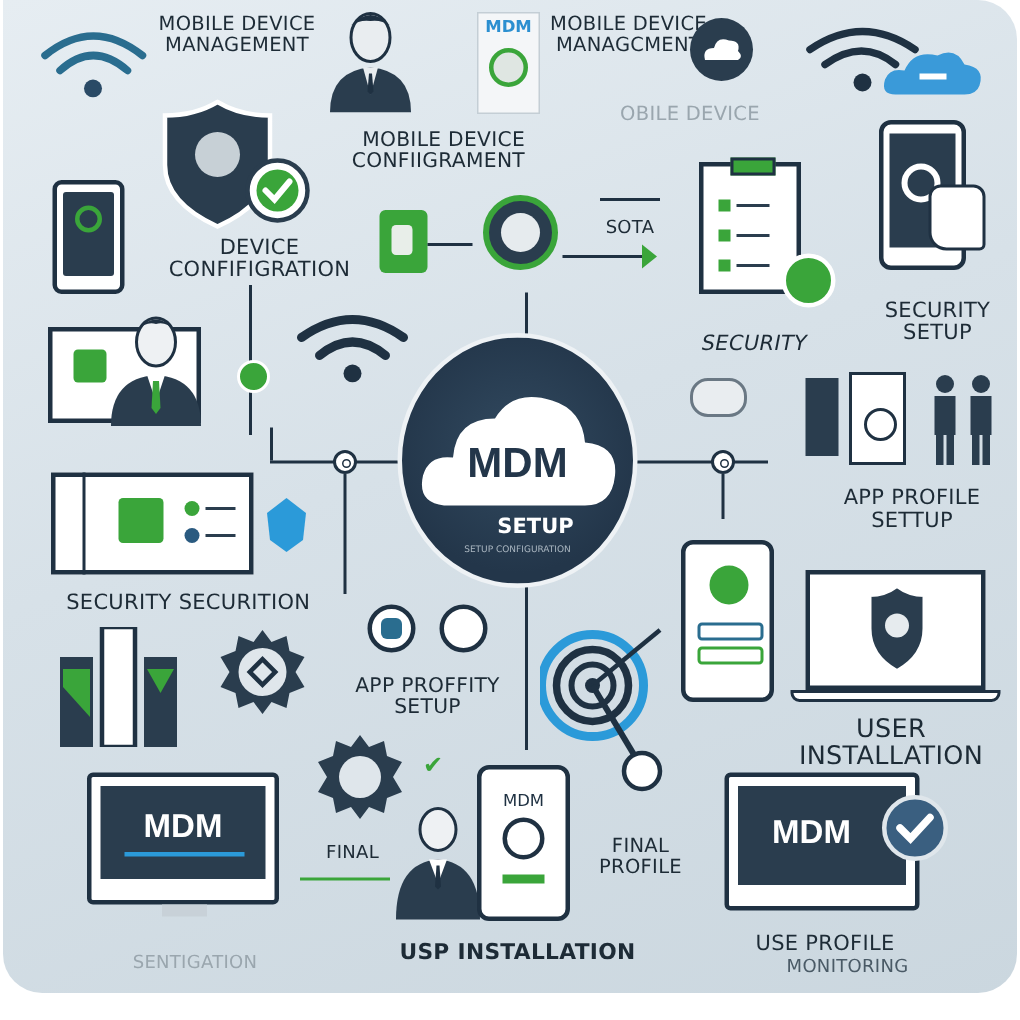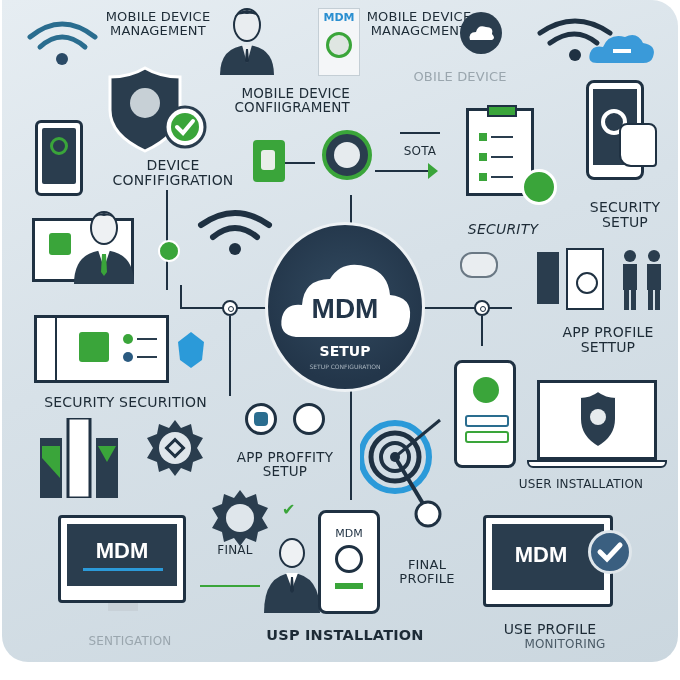--- a/index.html
+++ b/index.html
@@ -149,21 +149,21 @@
 <div class="line" style="left:420px;top:307px;width:92px;height:2px;"></div>
 <div class="node" style="left:474px;top:300px;"></div>
 <div class="line" style="left:481px;top:316px;width:2px;height:30px;"></div>
 <div class="line" style="left:350px;top:390px;width:2px;height:110px;"></div>
 
 <div class="abs" style="left:265px;top:222px;width:160px;height:170px;border-radius:50%;background:radial-gradient(circle at 50% 45%,#324a60 0%,#23364a 70%);border:3px solid #eef2f5;box-sizing:border-box;">
   <svg class="abs" style="left:10px;top:30px;" width="136" height="90" viewBox="0 0 136 90">
     <path d="M18 82 Q0 80 4 62 Q8 48 24 50 Q26 24 52 24 Q64 4 90 12 Q110 18 112 40 Q134 42 132 62 Q130 82 112 82Z" fill="#ffffff"></path>
   </svg>
   <div class="abs" style="left:0;top:68px;width:154px;text-align:center;color:#23364a;font-weight:bold;font-size:28px;font-family:'Liberation Sans',sans-serif;">MDM</div>
-  <div class="abs" style="left:0;top:118px;width:154px;text-align:center;color:#ffffff;font-weight:bold;font-size:14px;">SETUP</div>
+  <div class="abs" style="left:12px;top:118px;width:154px;text-align:center;color:#ffffff;font-weight:bold;font-size:14px;">SETUP</div>
   <div class="abs" style="left:0;top:138px;width:154px;text-align:center;color:#aab6c0;font-size:6px;">SETUP CONFIGURATION</div>
 </div>
 
 <div class="abs" style="left:460px;top:252px;width:34px;height:22px;border-radius:12px;background:#e9edf0;border:2px solid #6a7884;"></div>
 <div class="abs" style="left:537px;top:252px;width:22px;height:52px;background:#2a3d4e;"></div>
 <div class="abs" style="left:566px;top:248px;width:38px;height:62px;background:#fff;border:2px solid #1f3142;box-sizing:border-box;">
   <div style="position:absolute;left:8px;top:22px;width:18px;height:18px;border-radius:50%;border:2px solid #1f3142;"></div>
 </div>
 <div class="abs" style="left:618px;top:248px;">
   <svg width="50" height="62" viewBox="0 0 50 62">
@@ -202,21 +202,21 @@
   <div style="position:absolute;left:8px;top:68px;width:40px;height:8px;border:2px solid #3aa53a;border-radius:3px;"></div>
 </div>
 
 <div class="abs" style="left:537px;top:380px;width:120px;height:80px;background:#fff;border:3px solid #1f3142;box-sizing:border-box;">
   <svg class="abs" style="left:38px;top:6px;" width="40" height="60" viewBox="0 0 40 60">
       <path d="M20 2 Q28 8 38 8 L38 30 Q38 48 20 58 Q2 48 2 30 L2 8 Q12 8 20 2Z" fill="#2a3d4e" stroke="#fff" stroke-width="2"></path>
       <circle cx="20" cy="28" r="8" fill="#e6ebee"></circle>
     </svg>
 </div>
 <div class="abs" style="left:527px;top:460px;width:140px;height:8px;background:#fff;border:2px solid #1f3142;border-radius:0 0 6px 6px;box-sizing:border-box;"></div>
-<div class="lbl" style="left:497px;top:478px;width:168px;font-size:12px;">USER INSTALLATION</div>
+<div class="lbl" style="left:510px;top:478px;width:168px;font-size:17px;">USER INSTALLATION</div>
 
 <div class="abs" style="left:38px;top:418px;">
   <svg width="85" height="80" viewBox="0 0 85 80">
     <rect x="2" y="20" width="22" height="60" fill="#2a3d4e"></rect>
       <path d="M4 28 L22 28 L22 60 L4 40Z" fill="#3aa53a"></path>
     <rect x="30" y="0" width="22" height="80" fill="#fff" stroke="#1f3142" stroke-width="3"></rect>
     <rect x="58" y="20" width="22" height="60" fill="#2a3d4e"></rect>
       <path d="M60 28 L78 28 L69 44Z" fill="#3aa53a"></path>
     </svg>
 </div>
@@ -254,21 +254,21 @@
 </div>
 <div class="abs" style="left:282px;top:500px;color:#3aa53a;font-size:16px;font-weight:bold;">✔</div>
 
 <div class="abs" style="left:58px;top:515px;width:128px;height:88px;background:#fff;border:3px solid #1f3142;border-radius:4px;box-sizing:border-box;">
   <div style="position:absolute;left:6px;top:6px;width:110px;height:62px;background:#2a3d4e;"></div>
   <div style="position:absolute;left:6px;top:20px;width:110px;text-align:center;color:#fff;font-weight:bold;font-size:22px;font-family:'Liberation Sans',sans-serif;">MDM</div>
   <div style="position:absolute;left:22px;top:50px;width:80px;height:3px;background:#2b9ad9;"></div>
 </div>
 <div class="abs" style="left:108px;top:603px;width:30px;height:8px;background:#c8d1d8;"></div>
 
-<div class="lbl" style="left:205px;top:544px;width:60px;font-size:12px;">FINAL</div>
+<div class="lbl" style="left:205px;top:562px;width:60px;font-size:12px;">FINAL</div>
 <div class="abs" style="left:200px;top:585px;width:60px;height:2px;background:#3aa53a;"></div>
 
 <div class="abs" style="left:262px;top:535px;">
   <svg width="60" height="80" viewBox="0 0 60 80">
     <ellipse cx="30" cy="18" rx="12" ry="14" fill="#eef1f3" stroke="#1f3142" stroke-width="2"></ellipse>
     <path d="M2 78 Q2 40 30 38 Q58 40 58 78Z" fill="#2a3d4e"></path>
     <path d="M24 38 L30 54 L36 38Z" fill="#fff"></path>
       <path d="M29 42 L31 42 L32 56 L30 58 L28 56Z" fill="#1f3142"></path>
   </svg>
 </div>

